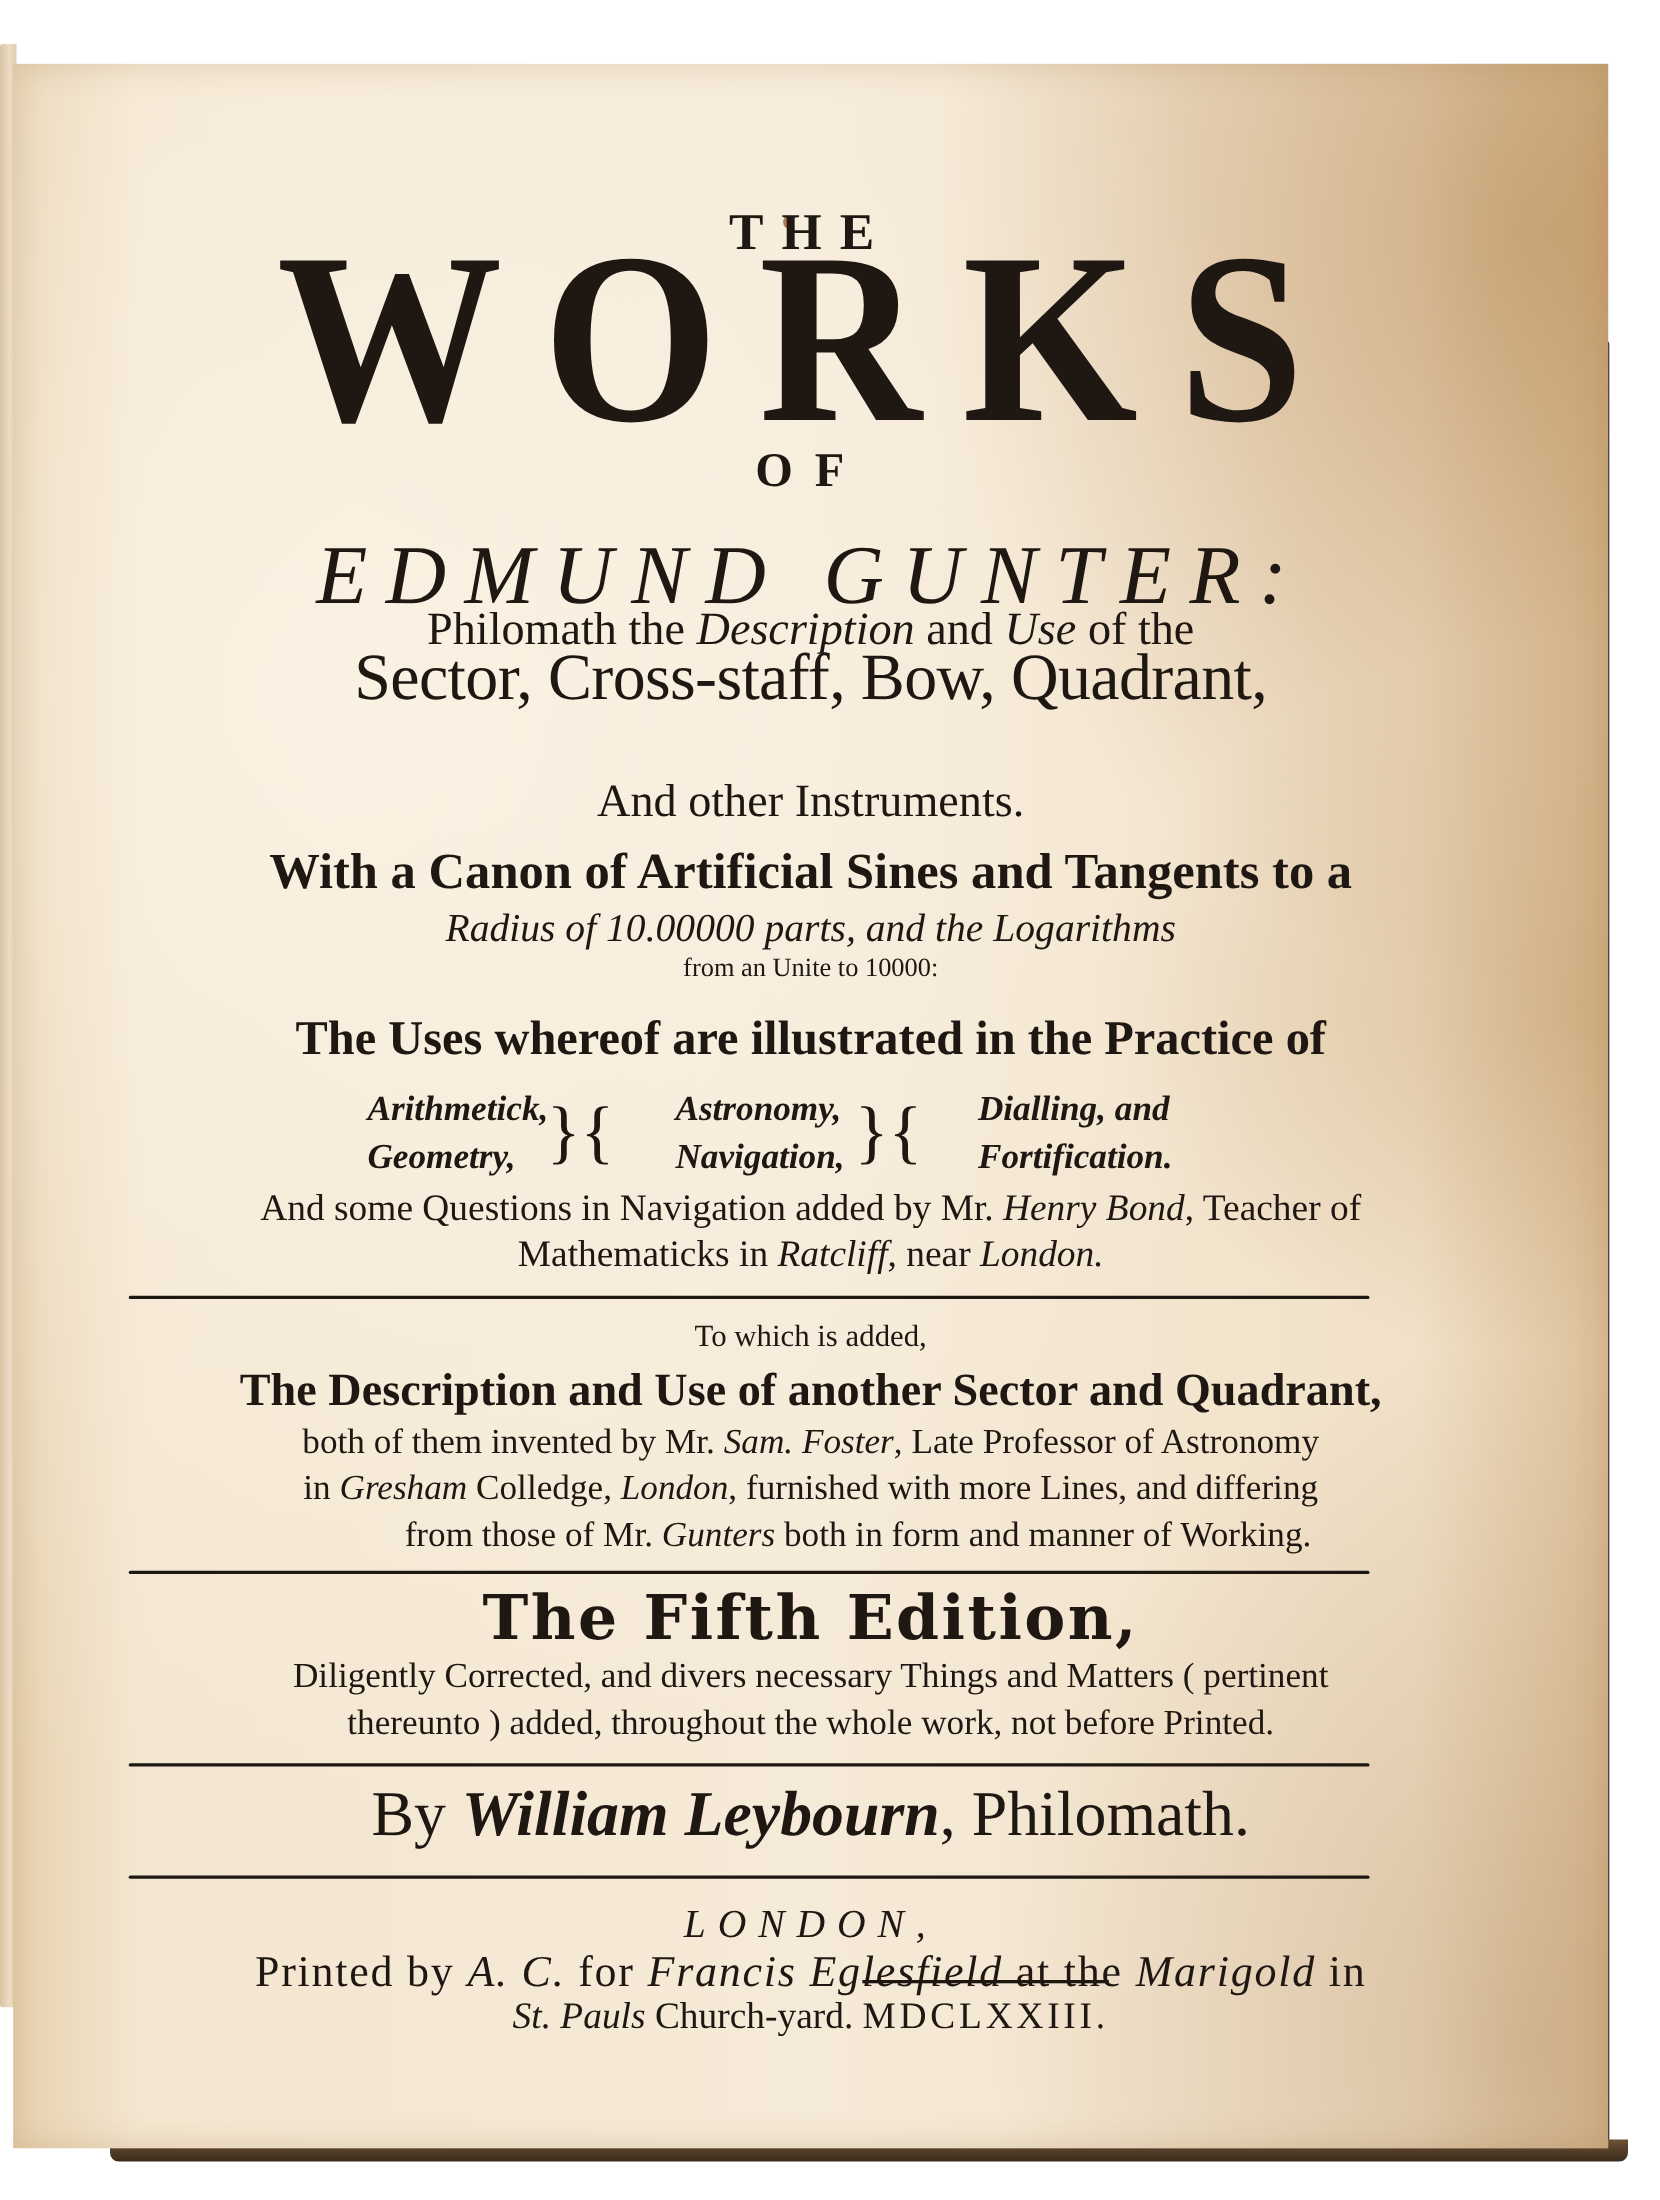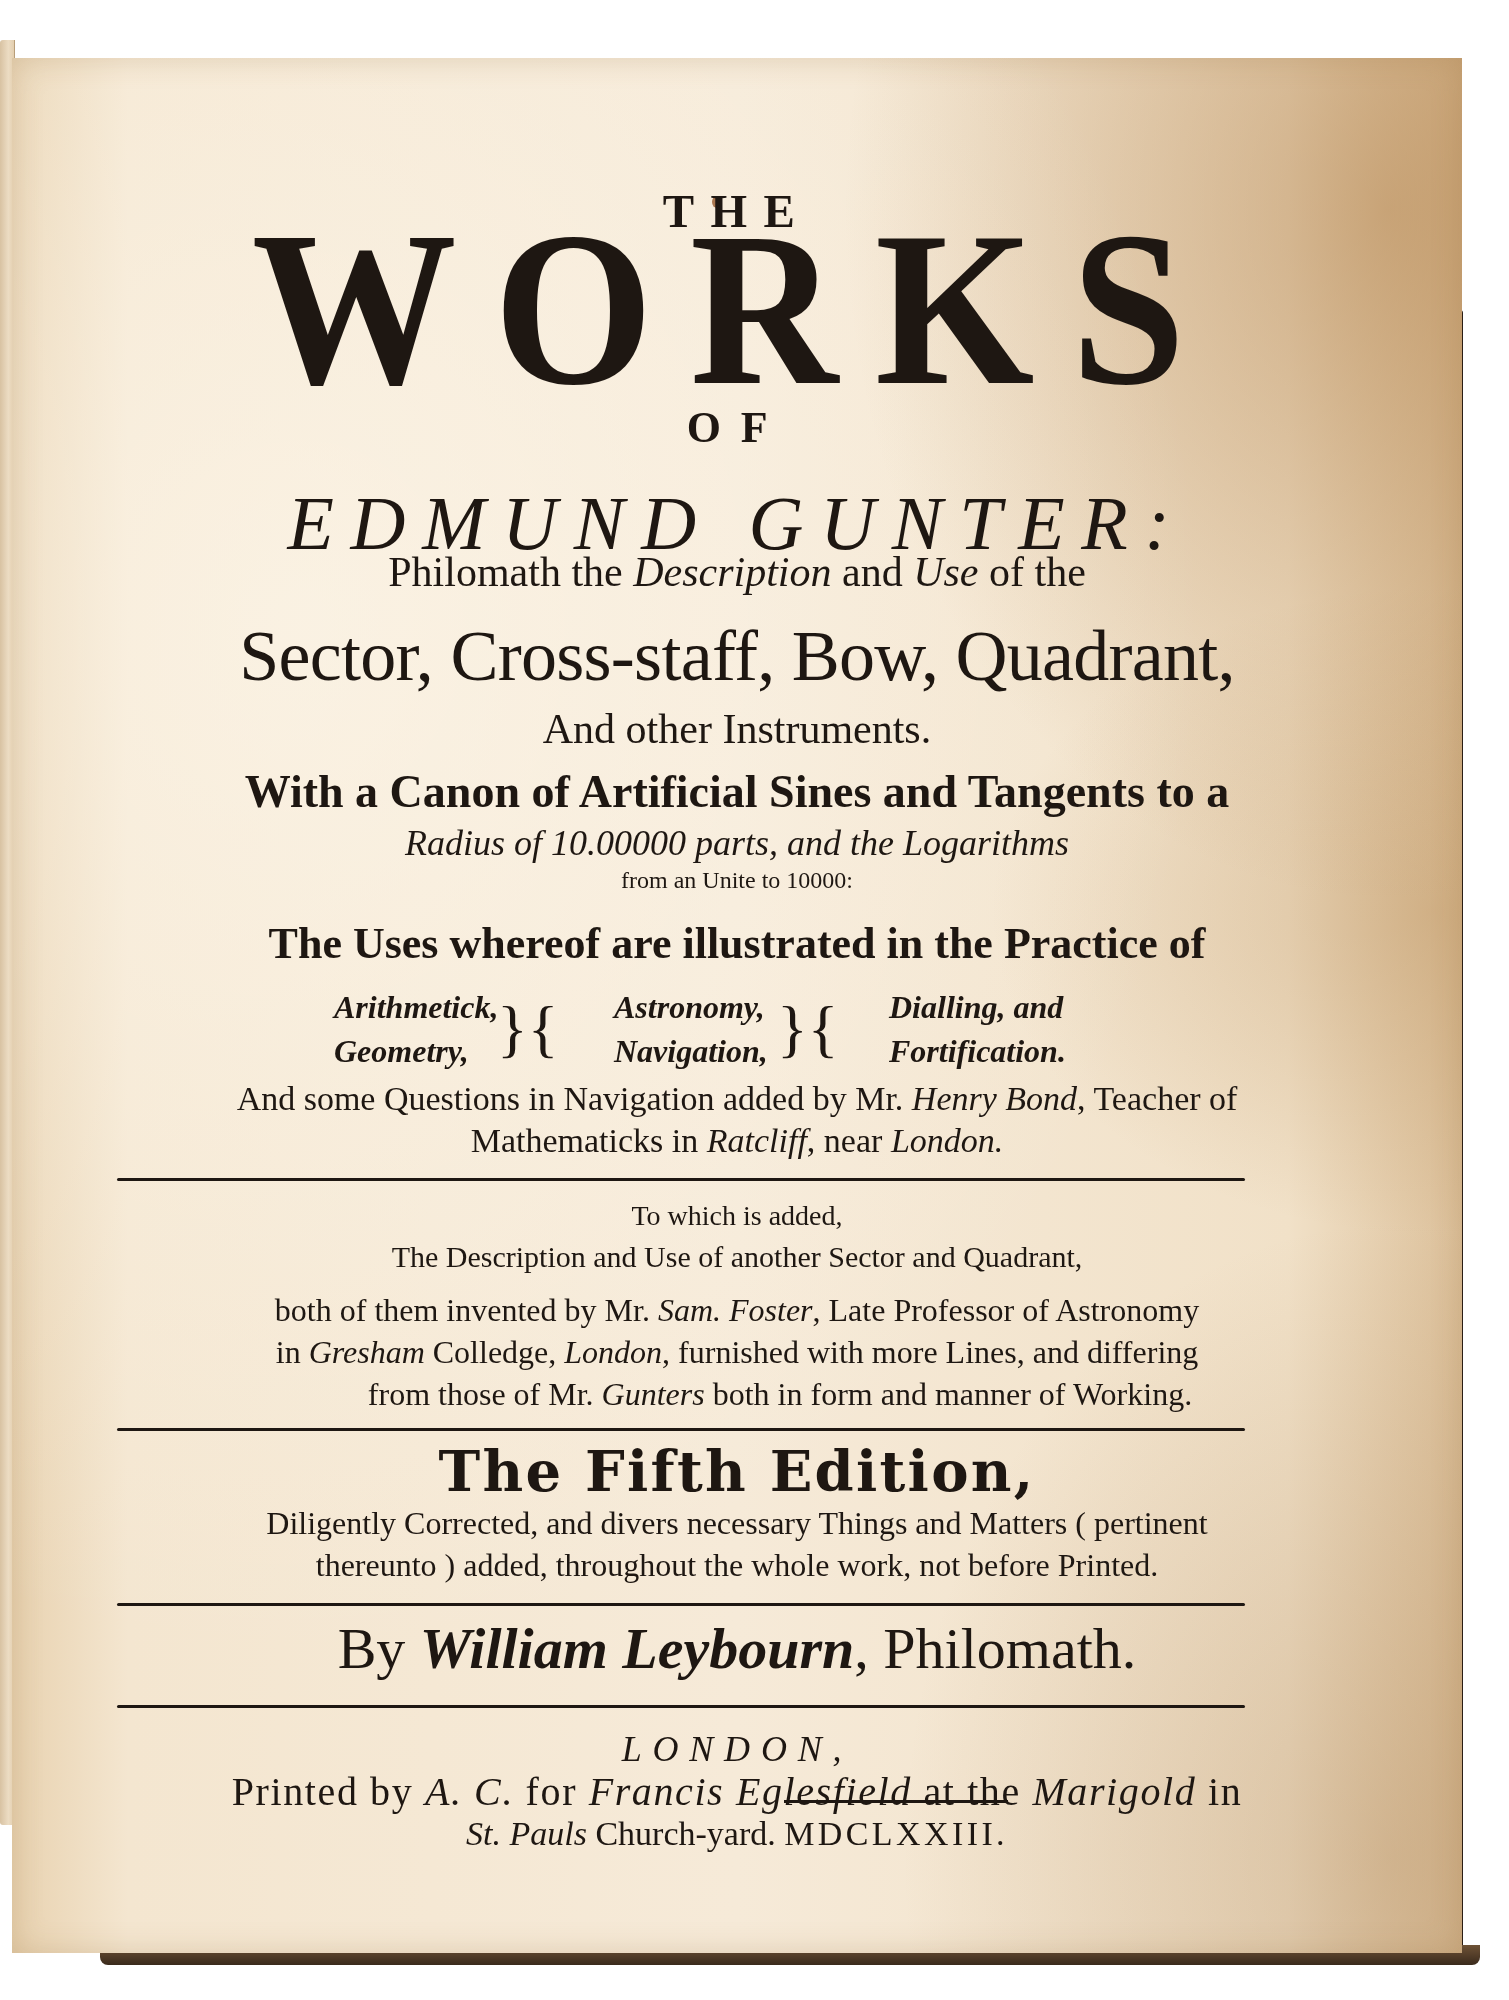--- a/index.html
+++ b/index.html
@@ -44,36 +44,36 @@
     .it { font-style: italic; }
     .rule {
       position: absolute; left: 105px; width: 1128px; height: 3px; background: #1e1712;
       border-radius: 2px;
     }
     .t-the { top: 168px; font-size: 47px; letter-spacing: 0.35em; font-weight: bold; margin-top: 16px; }
     .t-works { top: 205px; font-size: 205px; letter-spacing: 0.18em; font-weight: bold; line-height: 1; transform: scaleY(1.08); }
     .t-of { top: 402px; font-size: 44px; letter-spacing: 0.45em; font-weight: bold; }
     .t-author { top: 460px; font-size: 76px; letter-spacing: 0.22em; font-style: italic; margin-top: 20px; }
     .t-containing { top: 548px; font-size: 42px; }
-    .t-instruments { top: 615px; font-size: 72px; letter-spacing: -0.01em; }
+    .t-instruments { top: 581px; font-size: 60px; letter-spacing: -0.01em; }
     .t-other { top: 705px; font-size: 42px; }
     .t-canon { top: 765px; font-size: 46px; font-weight: bold; }
     .t-radius { top: 822px; font-size: 36px; font-style: italic; }
     .t-unite { top: 867px; font-size: 24px; }
     .t-uses { top: 918px; font-size: 44px; font-weight: bold; }
     .practice {
       position: absolute; top: 985px; left: 280px; width: 800px; height: 90px;
       font-style: italic; font-size: 32px; font-weight: bold;
     }
     .practice .col { position: absolute; top: 0; text-align: left; line-height: 44px; margin-left: 42px; }
     .practice .brace { position: absolute; top: 2px; font-size: 64px; line-height: 84px; font-weight: normal; font-style: normal; }
     .t-bond { top: 1080px; font-size: 34px; }
     .t-ratcliff { top: 1122px; font-size: 34px; }
     .t-added { top: 1200px; font-size: 28px; }
-    .t-another { top: 1240px; font-size: 30px; font-weight: normal; }
+    .t-another { top: 1240px; font-size: 42px; font-weight: bold; }
     .t-foster1 { top: 1292px; font-size: 32px; }
     .t-foster2 { top: 1334px; font-size: 32px; }
     .t-foster3 { top: 1376px; font-size: 32px; padding-left: 43px; }
     .t-edition { top: 1438px; font-size: 56px; font-weight: bold; font-family: "DejaVu Serif", serif; letter-spacing: 0.04em; }
     .t-corrected1 { top: 1505px; font-size: 32px; }
     .t-corrected2 { top: 1547px; font-size: 32px; }
     .t-by { top: 1615px; font-size: 58px; }
     .t-london { top: 1728px; font-size: 36px; font-style: italic; letter-spacing: 0.3em; }
     .t-printed1 { top: 1768px; font-size: 40px; letter-spacing: 0.04em; }
     .t-printed2 { top: 1815px; font-size: 34px; }

